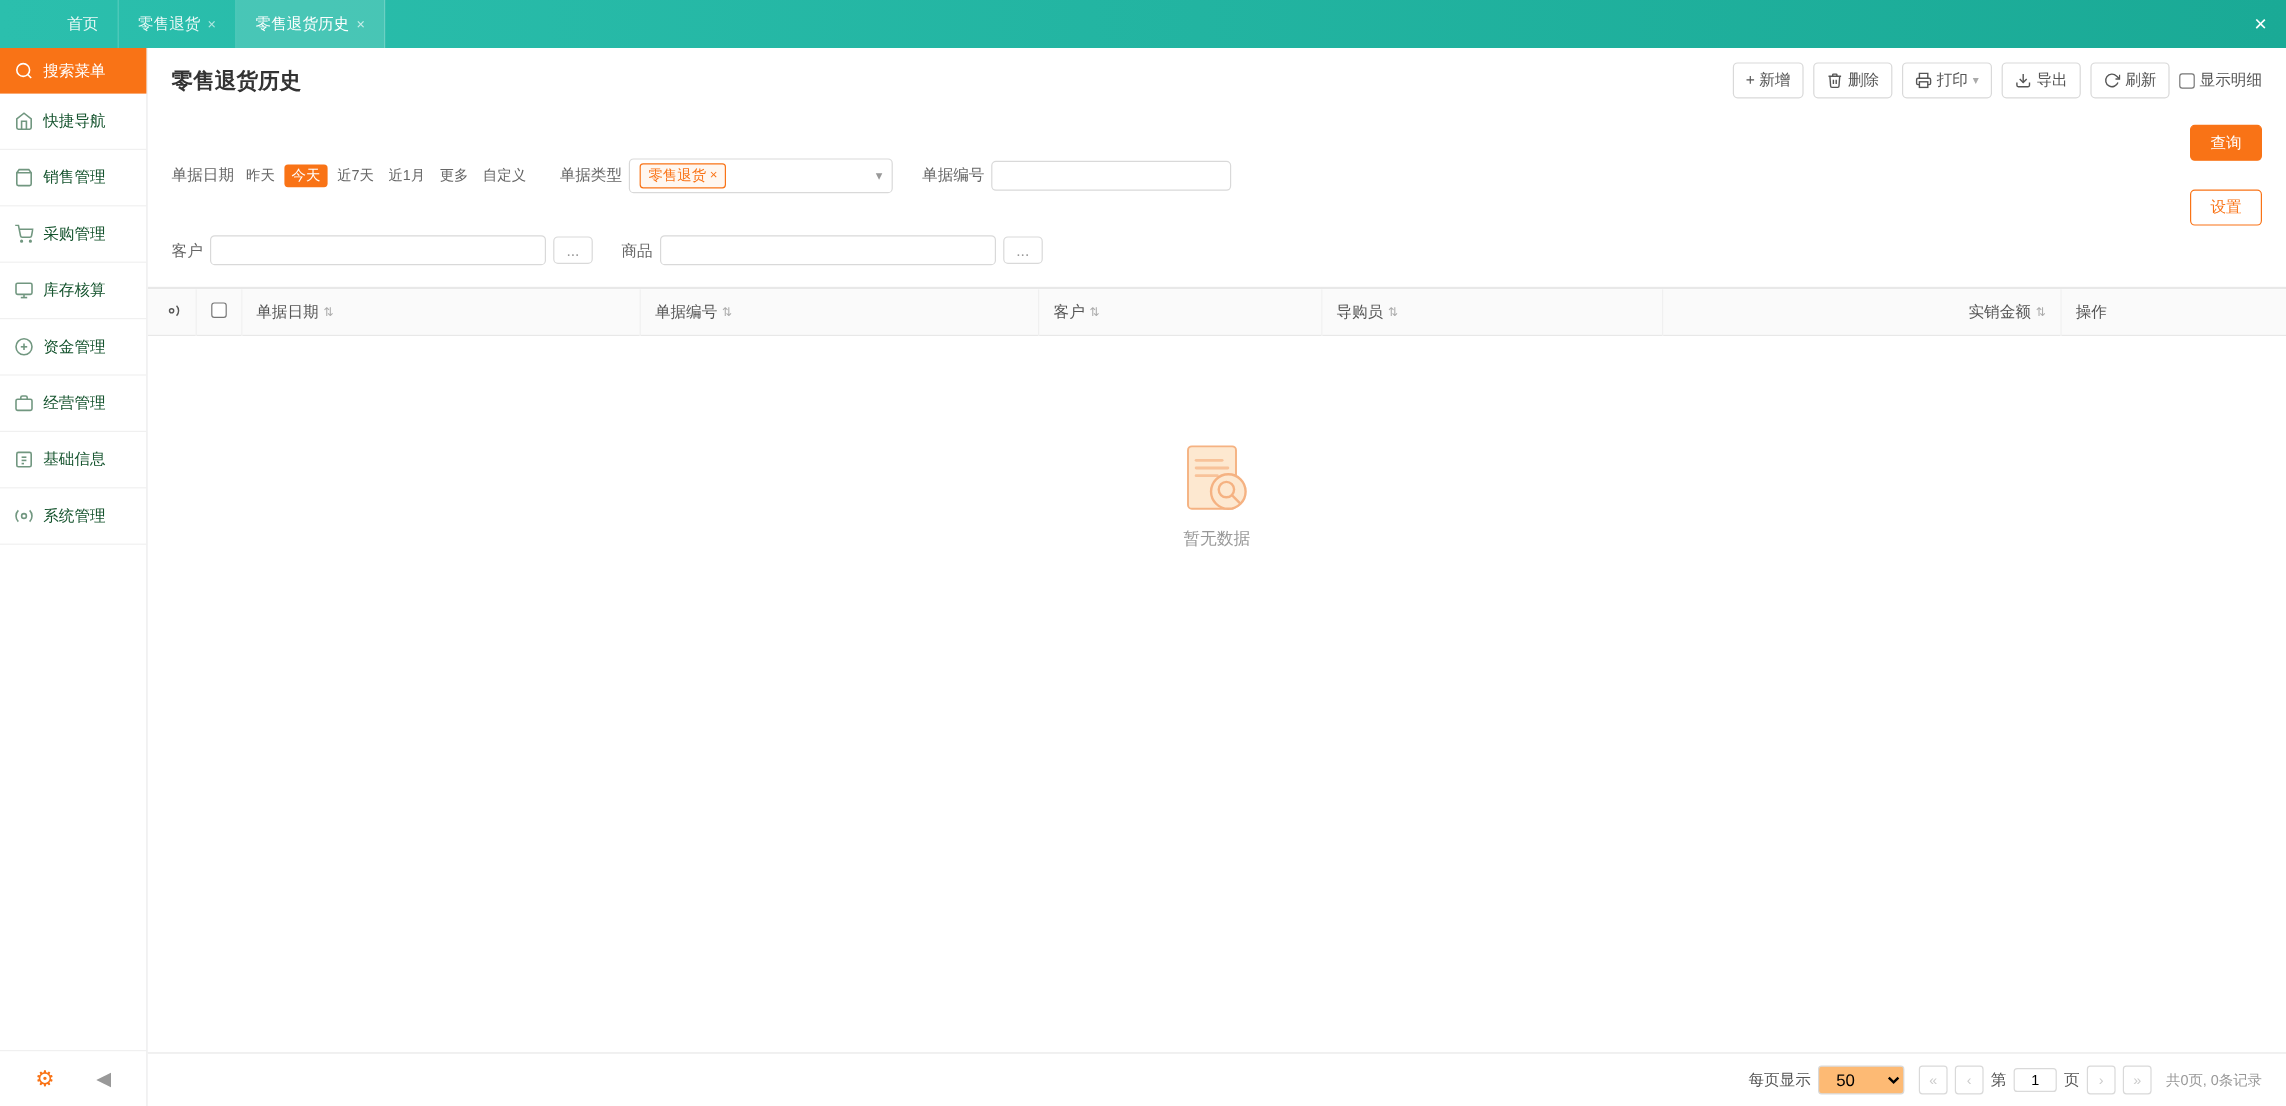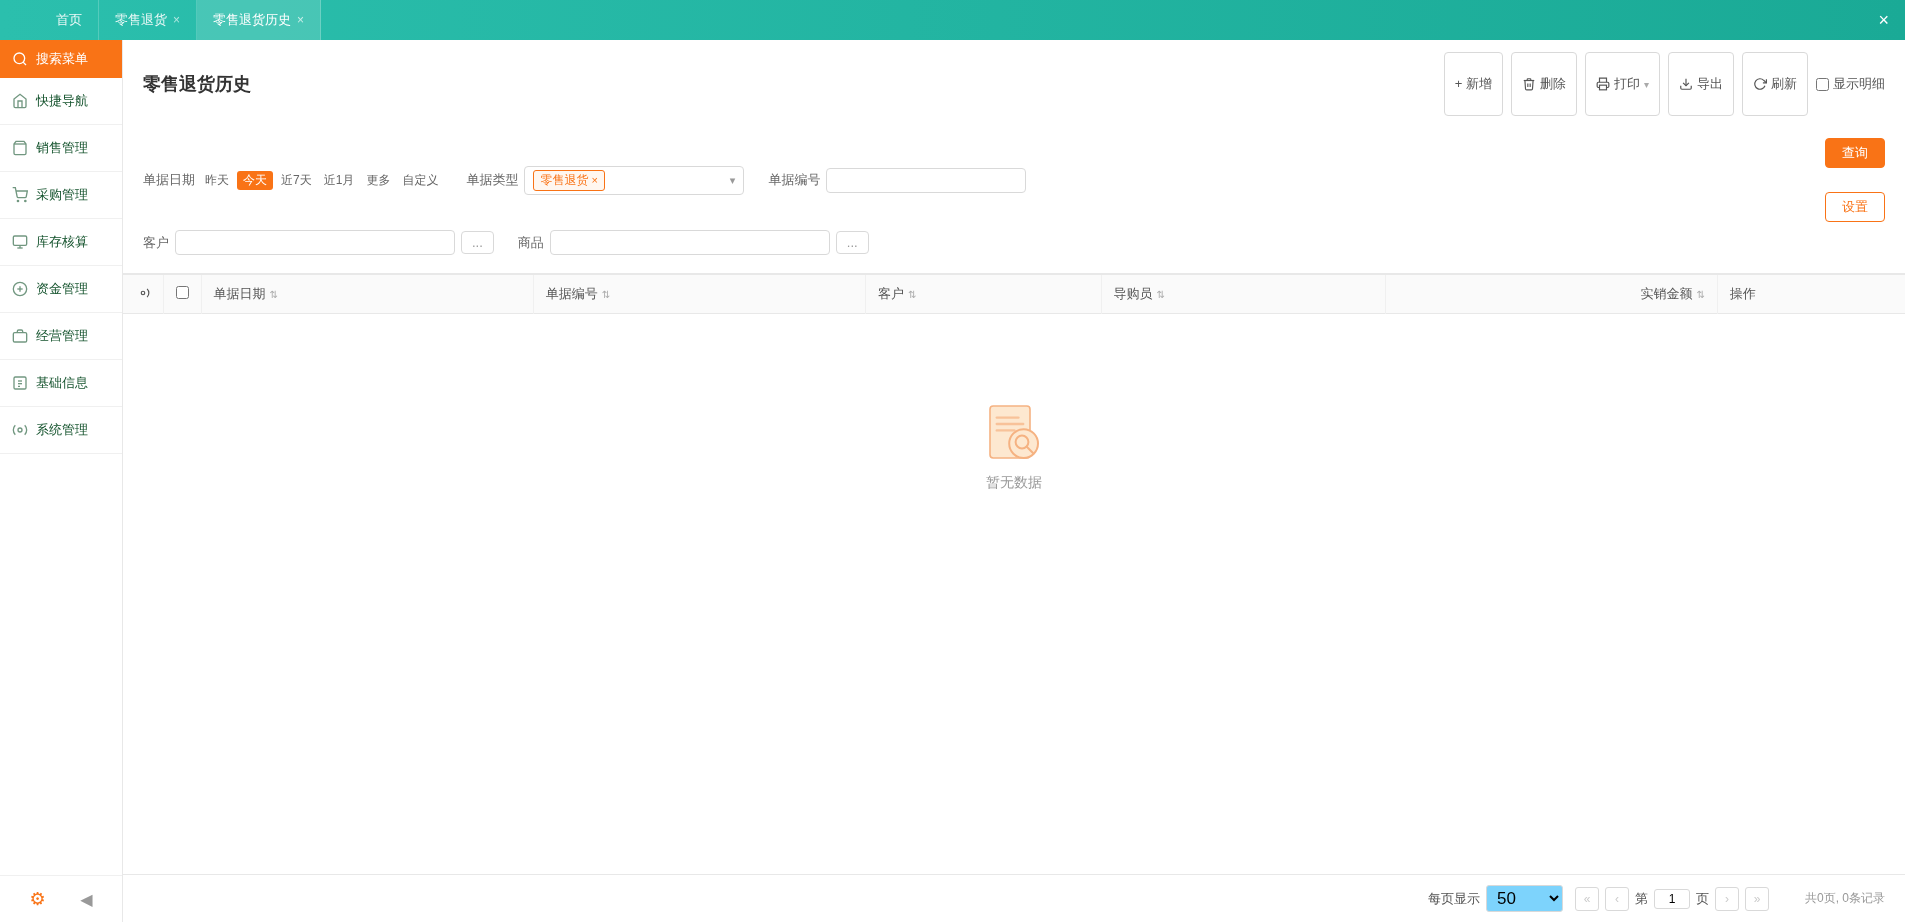--- a/index.html
+++ b/index.html
@@ -122,21 +122,21 @@
     }
     .toolbar-actions {
       display: flex;
       align-items: center;
       gap: 8px;
     }
     .btn-toolbar {
       display: flex;
       align-items: center;
       gap: 4px;
-      padding: 22px 10px;
+      padding: 5px 10px;
       border: 1px solid #d9d9d9;
       background: #fff;
       border-radius: 4px;
       cursor: pointer;
       font-size: 13px;
       color: #555;
     }
     .btn-primary {
       background: #f97316;
       color: #fff;
@@ -333,23 +333,24 @@
     }
     .page-size-select {
       display: flex;
       align-items: center;
       gap: 6px;
     }
     .select-sm {
       border: 1px solid #d9d9d9;
       border-radius: 3px;
       padding: 2px 20px 2px 6px;
-      font-size: 17px;
-      background: #7dd3fc;
-      cursor: pointer;
+      font-size: 14px;
+      background: #fdba74;
+      cursor: pointer;
+      text-align: center;
     }
     .page-nav {
       display: flex;
       align-items: center;
       gap: 6px;
     }
     .page-nav-btn {
       border: 1px solid #d9d9d9;
       background: #fff;
       border-radius: 3px;
@@ -364,21 +365,21 @@
     }
     .page-nav-btn.disabled { color: #ccc; cursor: default; }
     .page-input {
       border: 1px solid #d9d9d9;
       border-radius: 3px;
       width: 36px;
       text-align: center;
       font-size: 12px;
       padding: 2px 4px;
     }
-    .total-text { color: #999; font-size: 12px; margin-left: 24px; }
+    .total-text { color: #999; font-size: 12px; }
   </style>
 </head>
 <body>
 
 <div class="top-bar">
   <div class="top-bar-tabs">
     <div class="top-tab">
       <span>首页</span>
     </div>
     <div class="top-tab">

